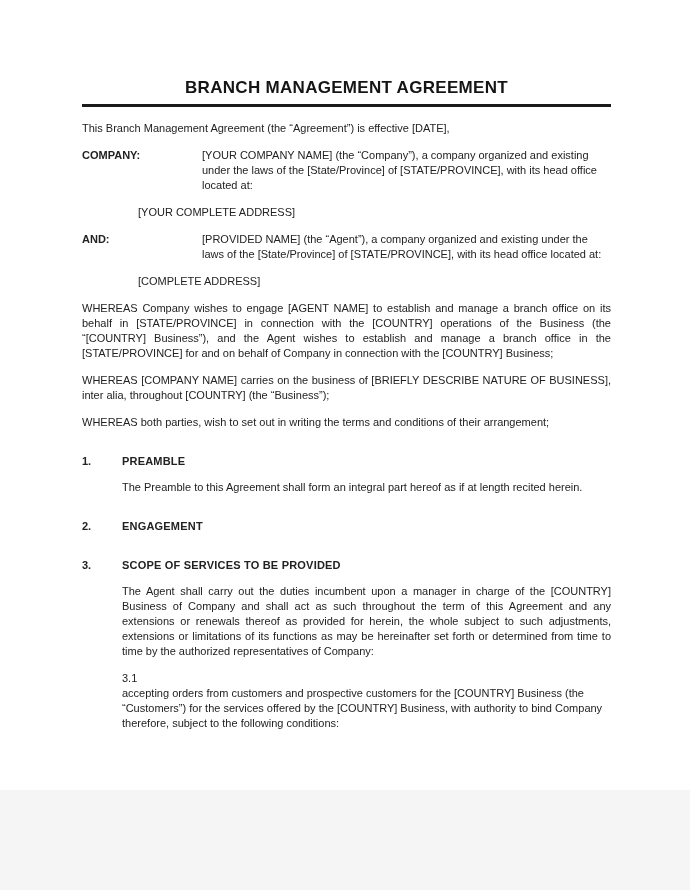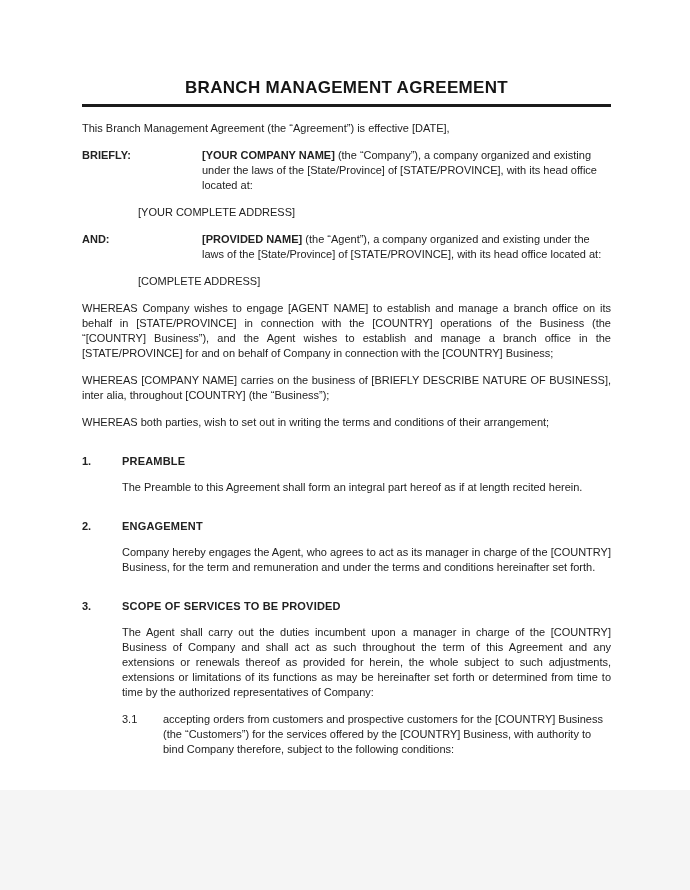--- a/index.html
+++ b/index.html
@@ -30,30 +30,30 @@
   .title-rule {
     height: 3px; background: #1b1b1b;
     margin: 0 0 14px 0;
   }
   .para { margin: 0 0 12px 0; }
   .justify { text-align: justify; }
 
   .party-row { display: flex; margin: 0 0 12px 0; }
   .party-label { flex: none; width: 120px; font-weight: bold; }
   .party-text { flex: 1; }
-  .party-name { font-weight: bold; }
+  .party-name { font-weight: normal; }
   .party-address { margin: 0 0 12px 56px; }
 
   .section { margin-top: 24px; }
   .section-head { display: flex; font-weight: bold; margin: 0 0 11px 0; }
   .section-number { flex: none; width: 40px; }
   .section-title { flex: 1; letter-spacing: 0.2px; }
   .section-body { margin: 0 0 12px 40px; }
 
-  .subitem { display: flex; margin: 12px 0 0 40px; }
+  .subitem { display: flex; margin: 12px 0 0 40px; flex-direction: column; }
   .subitem-number { flex: none; width: 41px; }
   .subitem-text { flex: 1; }
 
   .footer {
     position: absolute;
     left: 82px; top: 833px; width: 529px;
     border-top: 1px solid #3a3a3a;
     padding-top: 6px;
     display: flex; justify-content: space-between;
     font-size: 11px; line-height: 14px; color: #222;
@@ -64,21 +64,21 @@
 
 <div class="page">
   <div class="content">
 
     <h1 class="doc-title">BRANCH MANAGEMENT AGREEMENT</h1>
     <div class="title-rule"></div>
 
     <p class="para">This Branch Management Agreement (the “Agreement”) is effective [DATE],</p>
 
     <div class="party-row">
-      <div class="party-label">BRIEFLY:</div>
+      <div class="party-label">COMPANY:</div>
       <div class="party-text"><span class="party-name">[YOUR COMPANY NAME]</span><span> (the “Company”), a company organized and existing under the laws of the [State/Province] of [STATE/PROVINCE], with its head office located at:</span></div>
     </div>
     <div class="party-address">[YOUR COMPLETE ADDRESS]</div>
 
     <div class="party-row">
       <div class="party-label">AND:</div>
       <div class="party-text"><span class="party-name">[PROVIDED NAME]</span><span> (the “Agent”), a company organized and existing under the laws of the [State/Province] of [STATE/PROVINCE], with its head office located at:</span></div>
     </div>
     <div class="party-address">[COMPLETE ADDRESS]</div>
 
@@ -92,21 +92,20 @@
         <span class="section-title">PREAMBLE</span>
       </div>
       <div class="section-body">The Preamble to this Agreement shall form an integral part hereof as if at length recited herein.</div>
     </div>
 
     <div class="section">
       <div class="section-head">
         <span class="section-number">2.</span>
         <span class="section-title">ENGAGEMENT</span>
       </div>
-      <div class="section-body">Company hereby engages the Agent, who agrees to act as its manager in charge of the [COUNTRY] Business, for the term and remuneration and under the terms and conditions hereinafter set forth.</div>
     </div>
 
     <div class="section">
       <div class="section-head">
         <span class="section-number">3.</span>
         <span class="section-title">SCOPE OF SERVICES TO BE PROVIDED</span>
       </div>
       <div class="section-body justify">The Agent shall carry out the duties incumbent upon a manager in charge of the [COUNTRY] Business of Company and shall act as such throughout the term of this Agreement and any extensions or renewals thereof as provided for herein, the whole subject to such adjustments, extensions or limitations of its functions as may be hereinafter set forth or determined from time to time by the authorized representatives of Company:</div>
       <div class="subitem">
         <span class="subitem-number">3.1</span>

